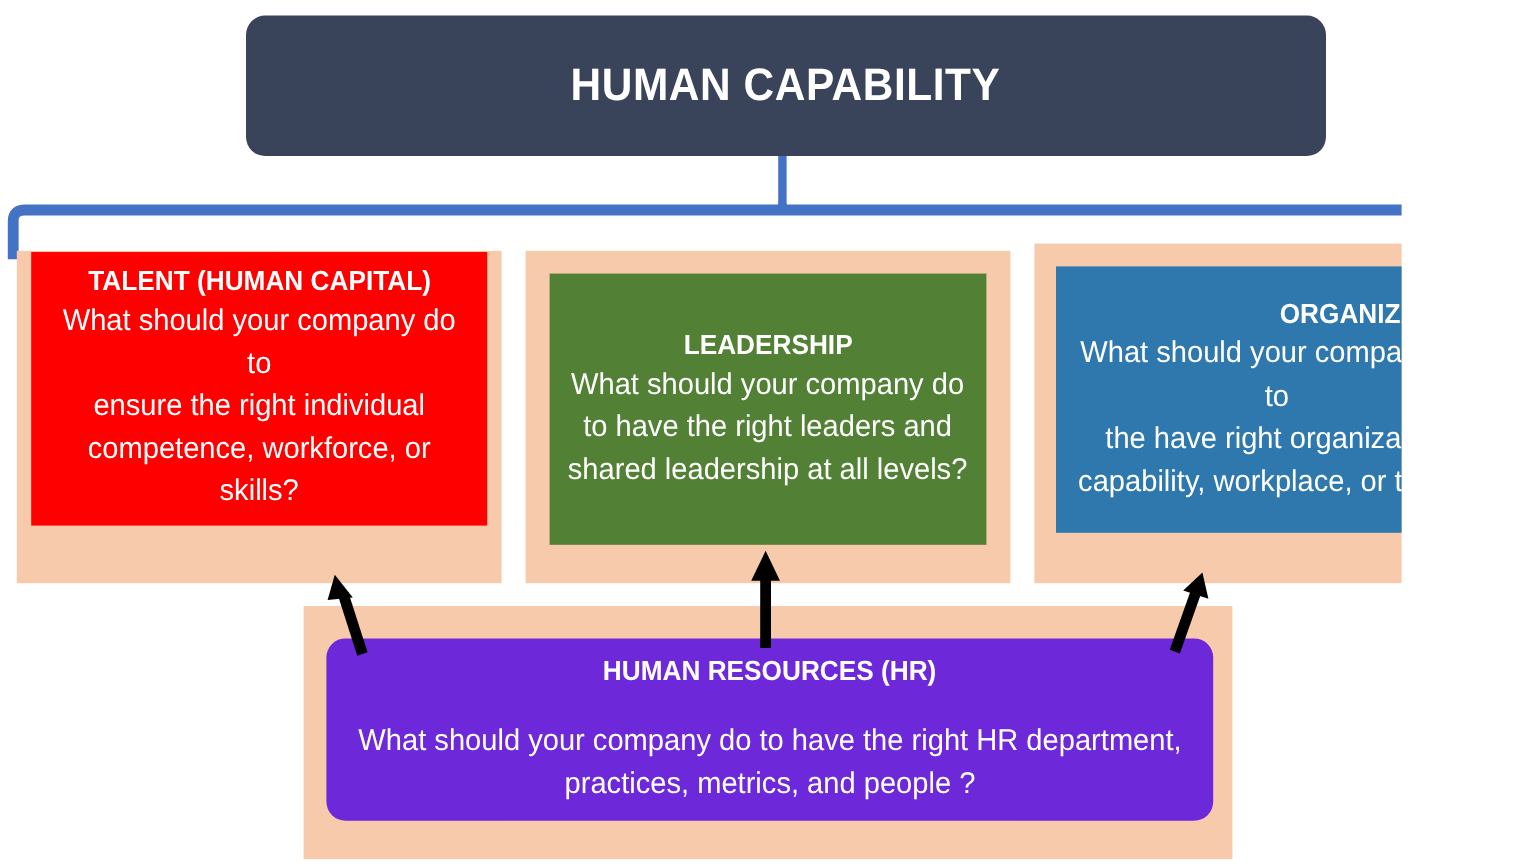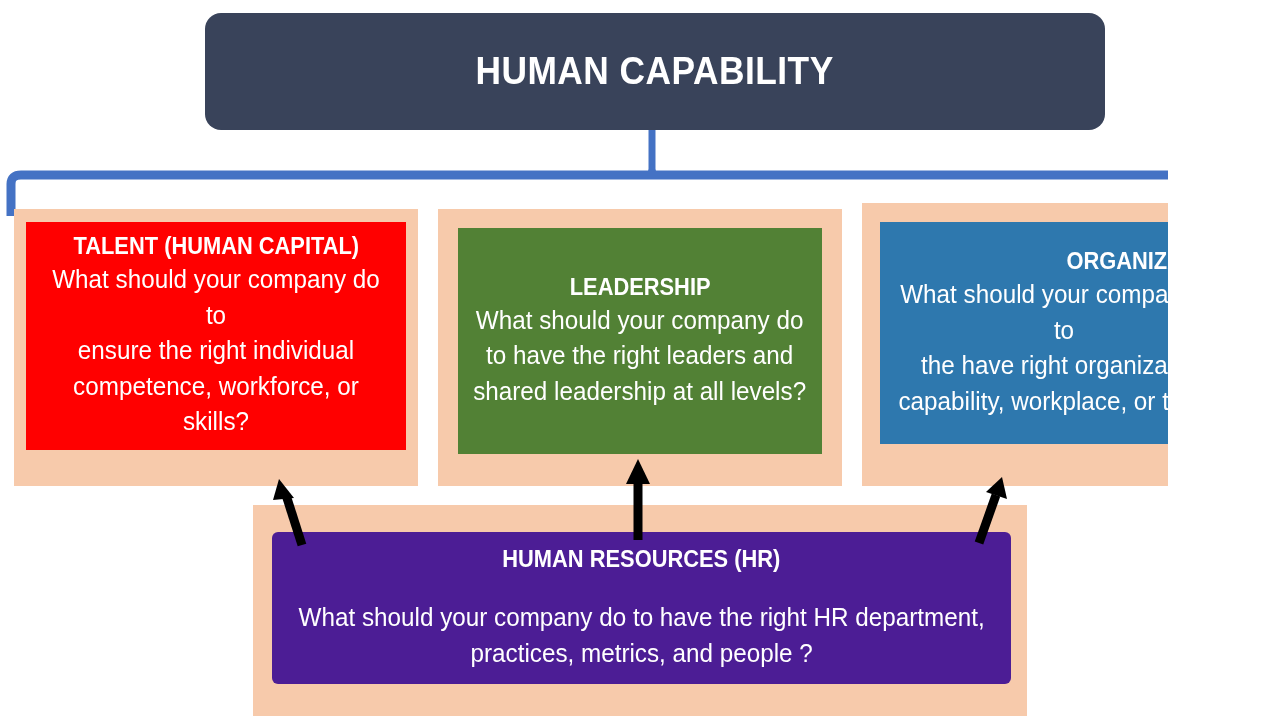--- a/index.html
+++ b/index.html
@@ -64,36 +64,36 @@
     display: flex;
     flex-direction: column;
     align-items: center;
     justify-content: center;
     text-align: center;
     color: #ffffff;
     box-sizing: border-box;
     padding: 6px 10px;
   }
   #card-talent {
-    left: 26px; top: 222px; width: 380px; height: 228px;
+    left: 26px; top: 210px; width: 380px; height: 228px;
     background: #FF0000;
   }
   #card-leadership {
     left: 458px; top: 228px; width: 364px; height: 226px;
     background: #528135;
   }
   #card-organization {
     left: 880px; top: 222px; width: 368px; height: 222px;
     background: #2E78AE;
     align-items: flex-end;
   }
   #card-hr {
     left: 272px; top: 532px; width: 739px; height: 152px;
-    background: #4c1d95;
-    border-radius: 6px;
+    background: #6d28d9;
+    border-radius: 16px;
     gap: 24px;
   }
 
   .card-title {
     font-size: 23px;
     font-weight: bold;
     line-height: 1.22;
     margin-bottom: 2px;
     transform: scaleX(0.95);
     white-space: nowrap;

